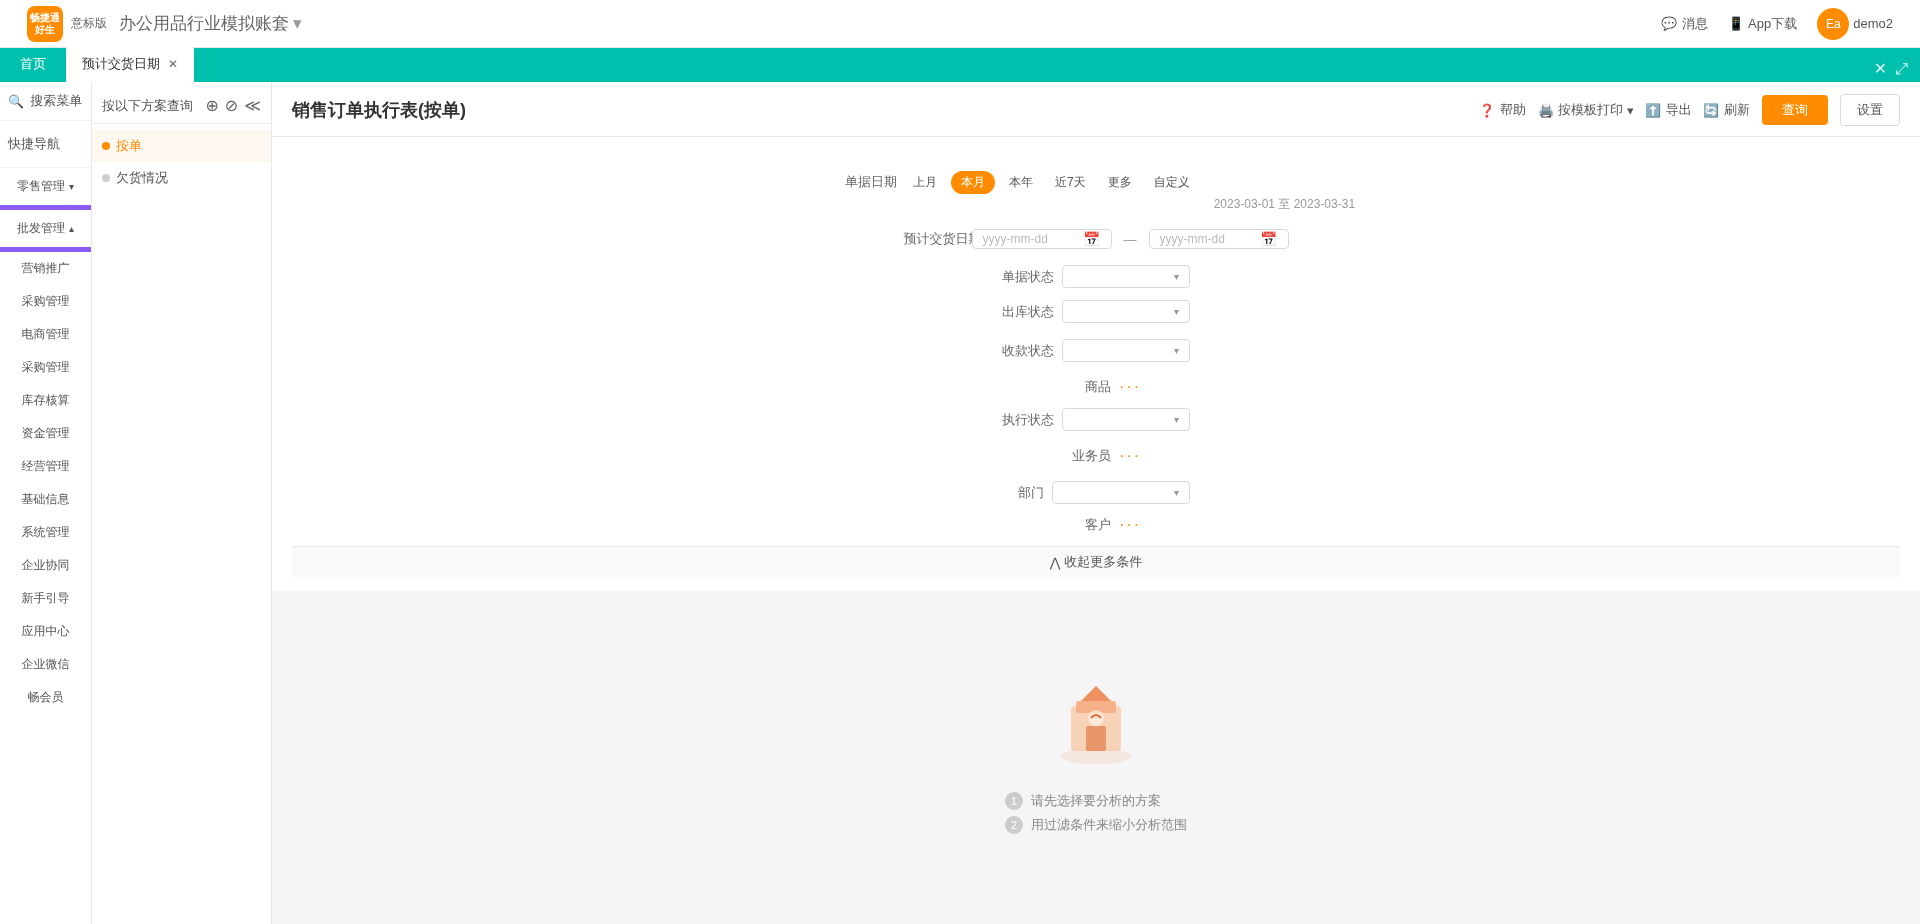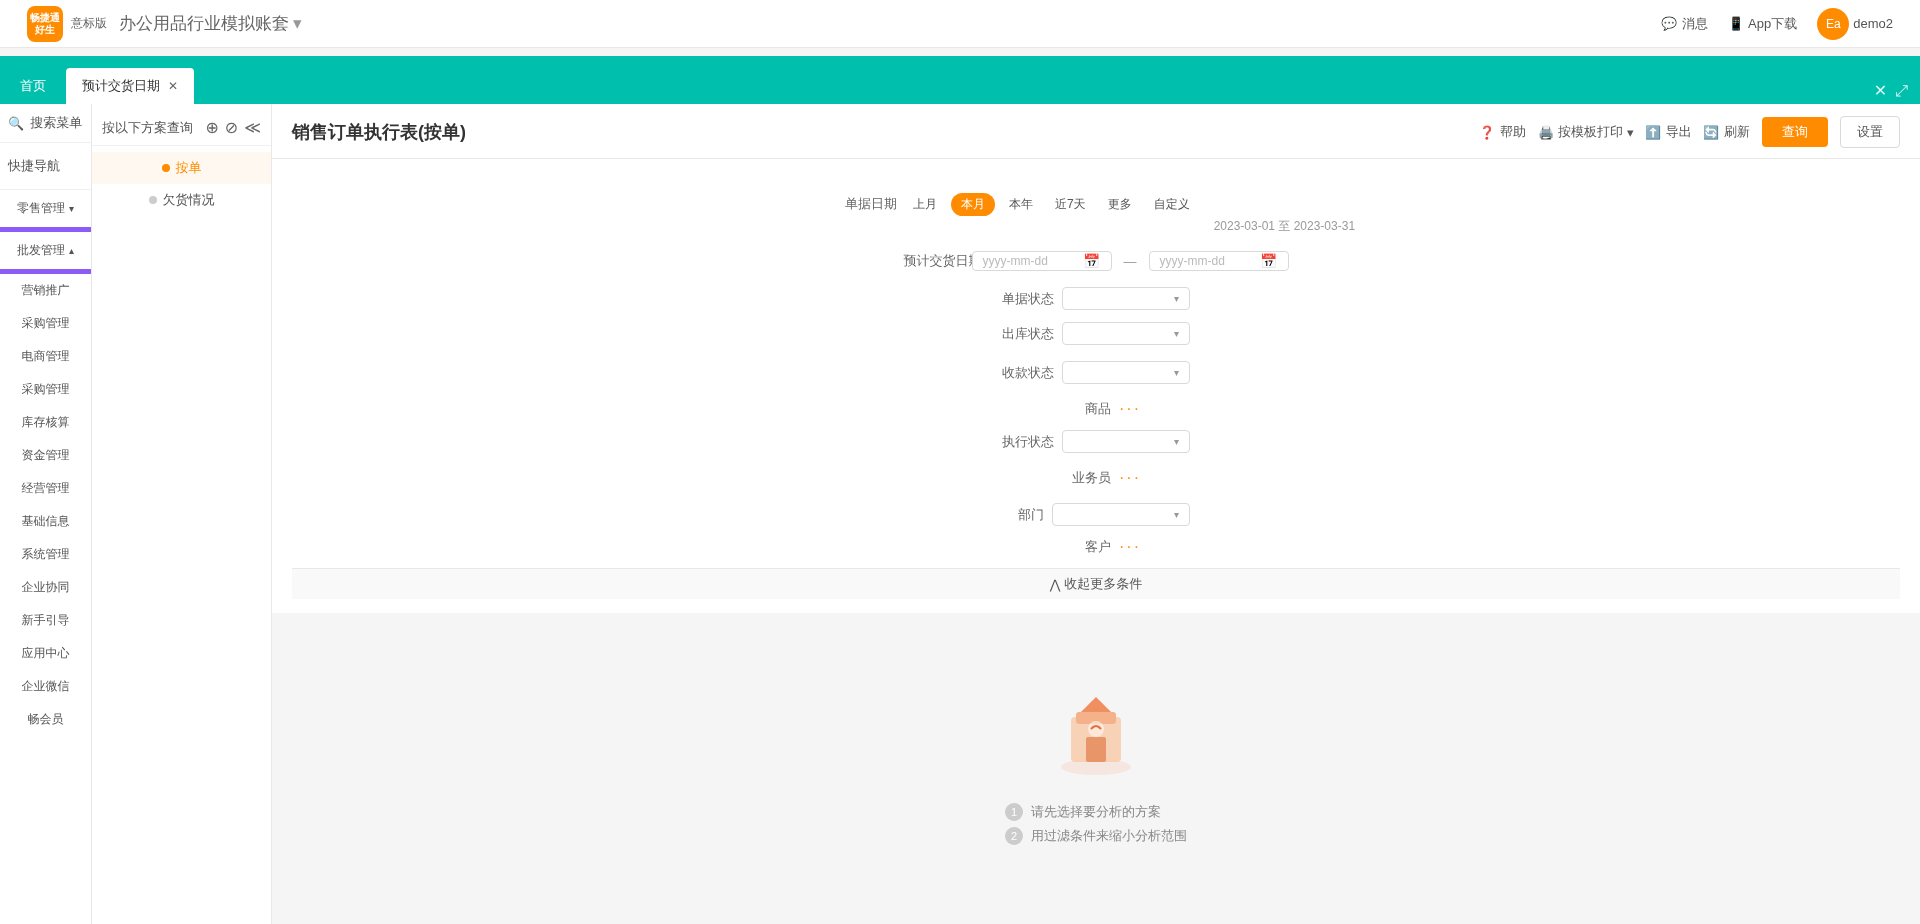--- a/index.html
+++ b/index.html
@@ -21,27 +21,26 @@
     .logo-icon { width: 36px; height: 36px; background: #ff8c00; border-radius: 8px; display: flex; align-items: center; justify-content: center; color: #fff; font-size: 10px; font-weight: bold; line-height: 1.2; text-align: center; }
     .logo-text { font-size: 12px; color: #666; line-height: 1.3; }
     .breadcrumb-area { display: flex; align-items: center; gap: 4px; color: #666; font-size: 17px; }
     .breadcrumb-arrow { color: #999; }
     .top-header-right { display: flex; align-items: center; gap: 20px; color: #555; font-size: 13px; }
     .top-right-item { display: flex; align-items: center; gap: 4px; cursor: pointer; }
     .avatar { width: 32px; height: 32px; border-radius: 50%; background: #ff8c00; display: flex; align-items: center; justify-content: center; color: #fff; font-size: 12px; overflow: hidden; }
 
     
     .tab-bar {
-      height: 48px;
+      height: 34px;
       background: #00bfad;
       display: flex;
       align-items: flex-end;
       padding: 0 0 0 0;
       flex-shrink: 0;
-      margin-top: 8px;
     }
     .tab-item {
       height: 36px;
       padding: 0 16px;
       display: flex;
       align-items: center;
       gap: 8px;
       cursor: pointer;
       font-size: 13px;
       color: rgba(255,255,255,0.85);
@@ -151,21 +150,20 @@
     .left-panel-actions { display: flex; gap: 6px; }
     .left-panel-action { cursor: pointer; color: #666; font-size: 16px; }
     .left-panel-item {
       display: flex;
       align-items: center;
       gap: 6px;
       padding: 7px 10px;
       font-size: 13px;
       cursor: pointer;
       color: #555;
-      justify-content: center;
     }
     .left-panel-item.active { color: #ff8c00; background: #fff8f0; }
     .left-panel-item .dot { width: 8px; height: 8px; border-radius: 50%; background: #ff8c00; display: inline-block; flex-shrink: 0; }
     .left-panel-item .dot-gray { width: 8px; height: 8px; border-radius: 50%; background: #ccc; display: inline-block; flex-shrink: 0; }
 
     
     .right-panel {
       flex: 1;
       display: flex;
       flex-direction: column;

